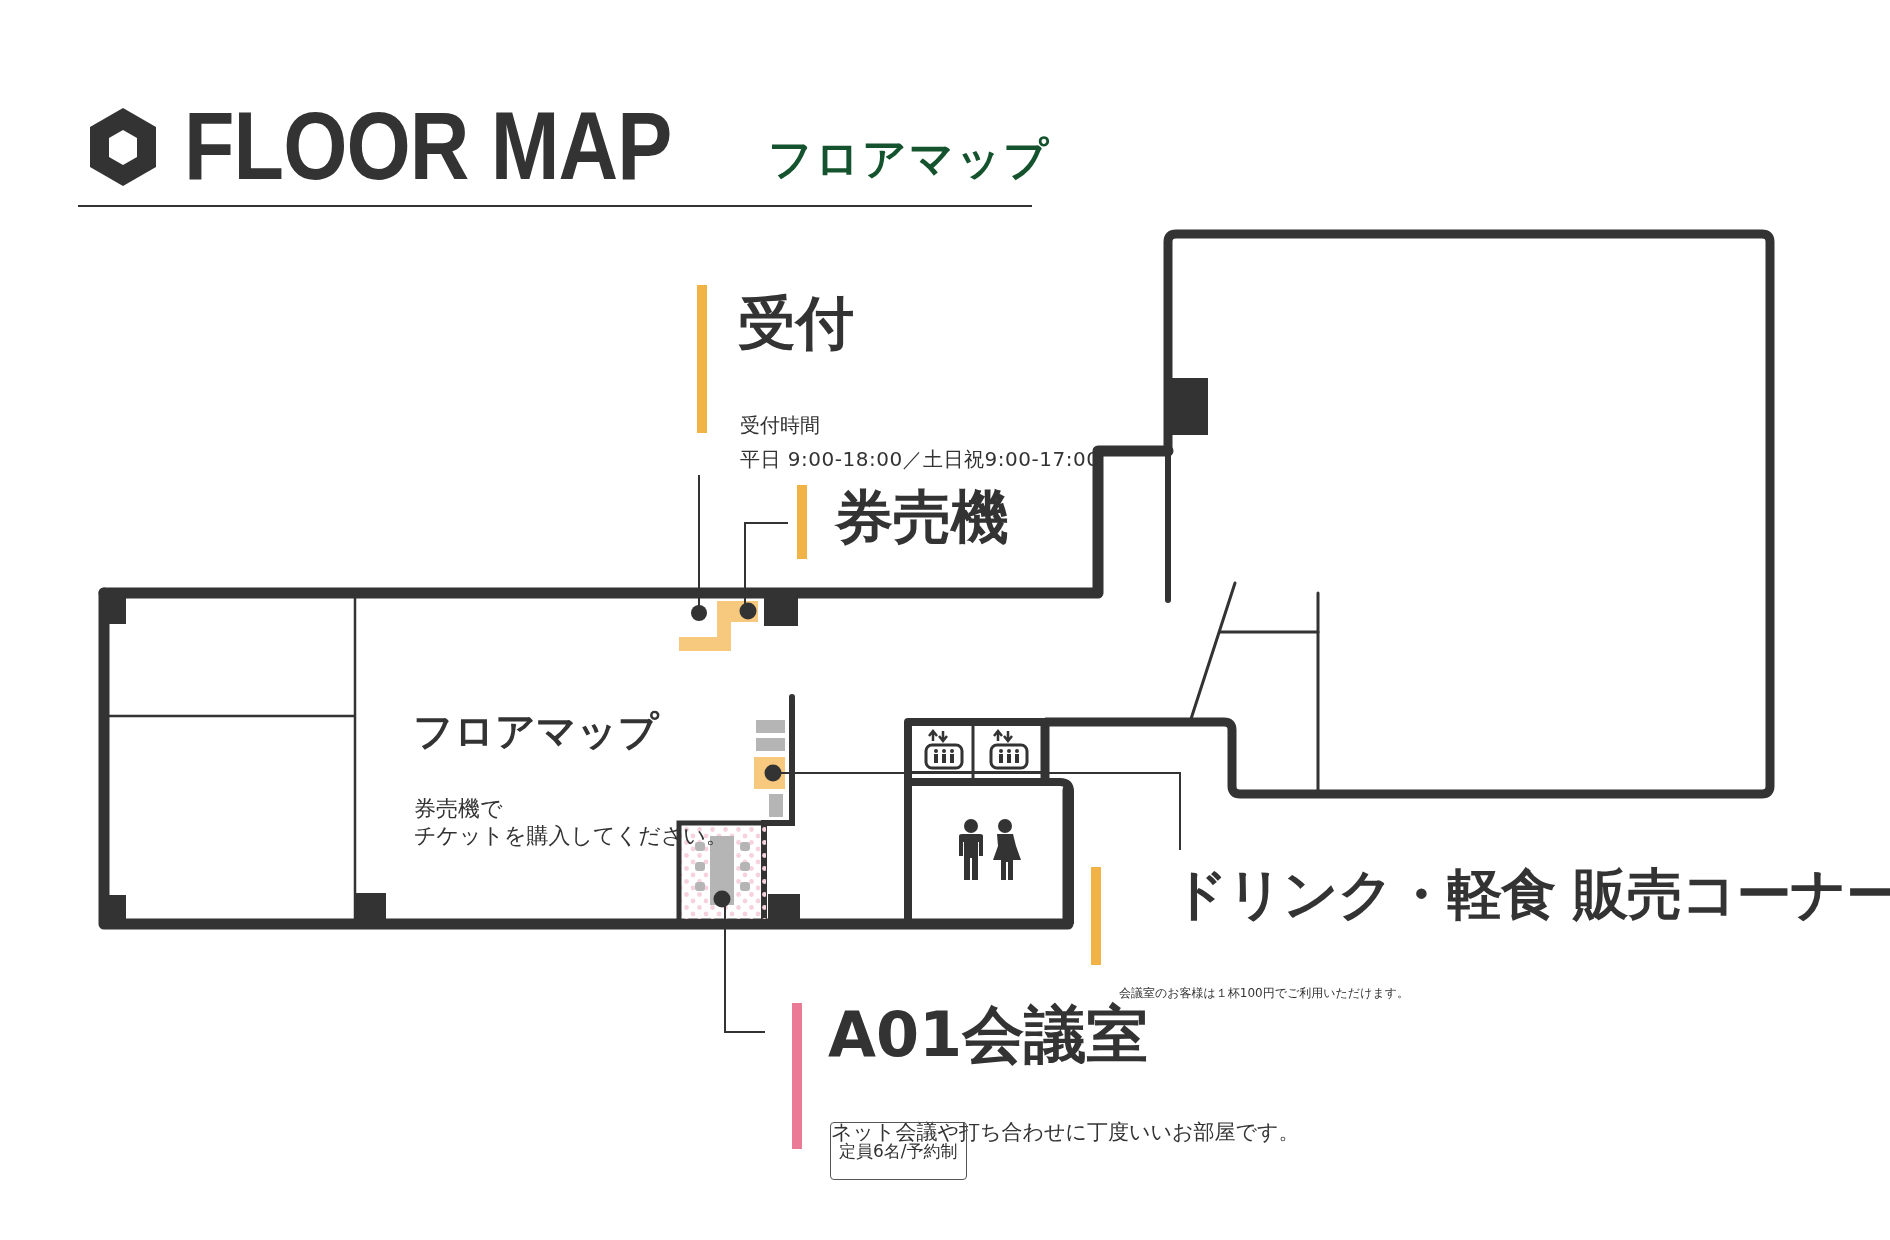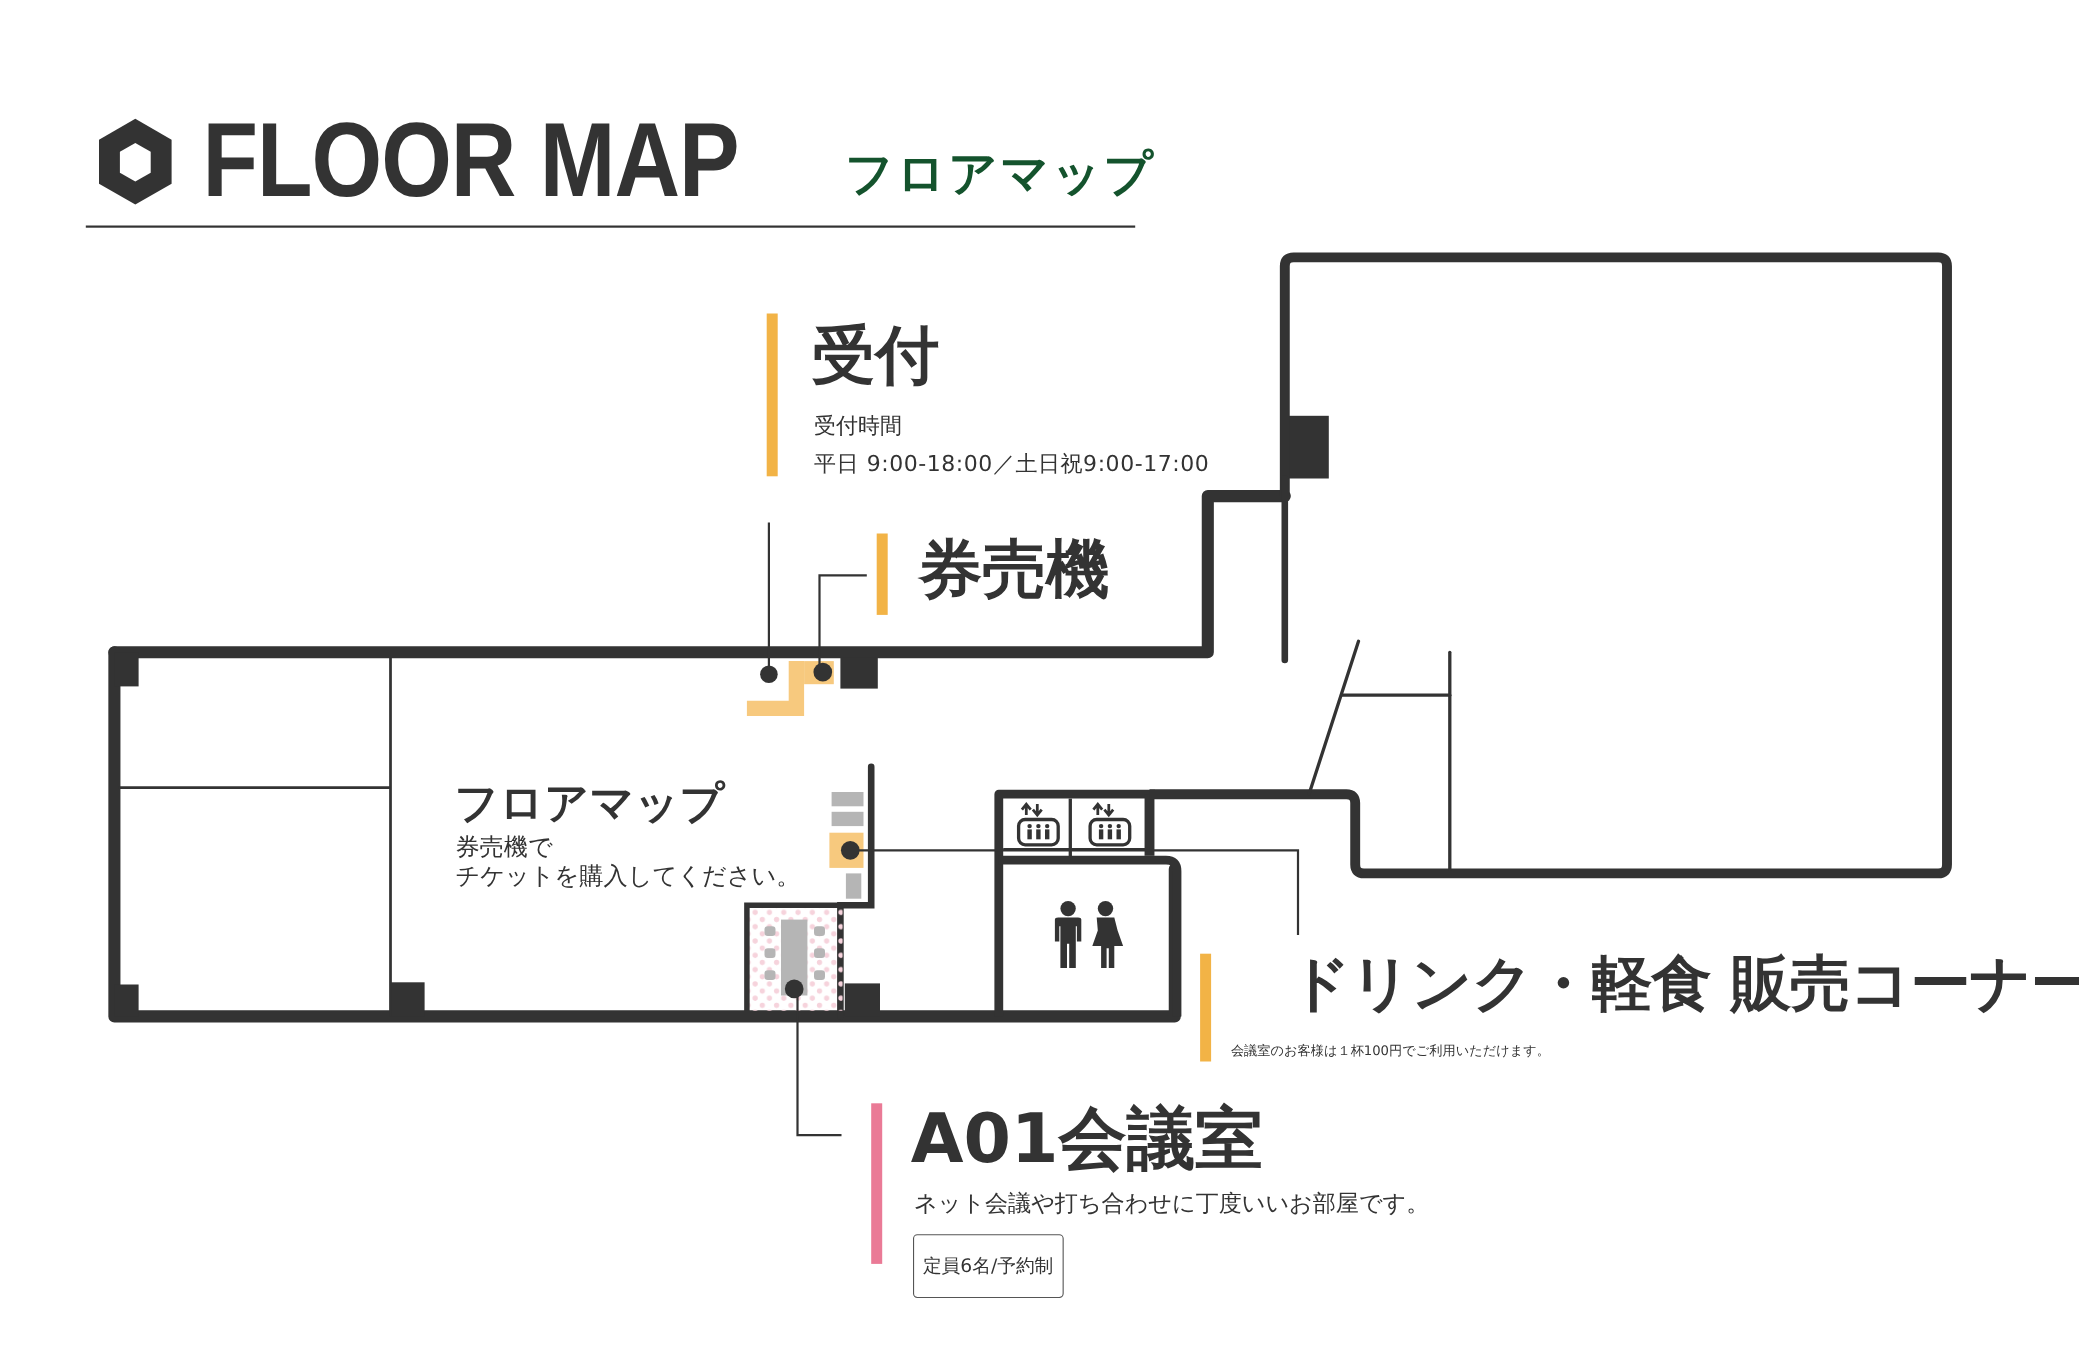--- a/index.html
+++ b/index.html
@@ -9,21 +9,21 @@
     #plan { position: absolute; left: 0; top: 0; width: 1890px; height: 1240px; }
 
     .title-en { left: 184px; top: 96px; font-family: "Liberation Sans", sans-serif; font-weight: bold;
                 font-size: 96px; letter-spacing: -1px; line-height: 100px; color: #333333;
                 transform: scaleX(0.86); transform-origin: left top; }
     .title-ja { left: 768px; top: 134px; font-size: 44px; line-height: 50px; font-weight: bold; letter-spacing: 2px; color:#14532d; }
     .title-rule { left: 78px; top: 205px; width: 954px; height: 2px; background: #333333; }
 
     .bar { position: absolute; width: 10px; }
     .label-title { position: absolute; font-weight: bold; color: #333333; white-space: nowrap; }
-    .label-sub { position: absolute; color: #333333; white-space: nowrap; }
+    .label-sub { position: absolute; color: #333333; white-space: nowrap; margin-top: 38px; }
 
     .tag-box { position: absolute; border: 1.5px solid #555; border-radius: 4px; padding: 17px 8px;
                font-size: 17px; line-height: 22px; color:#333; white-space: nowrap; }
   </style>
 </head>
 <body>
 
 <svg id="plan" viewBox="0 0 1890 1240" xmlns="http://www.w3.org/2000/svg">
 
   <g>

